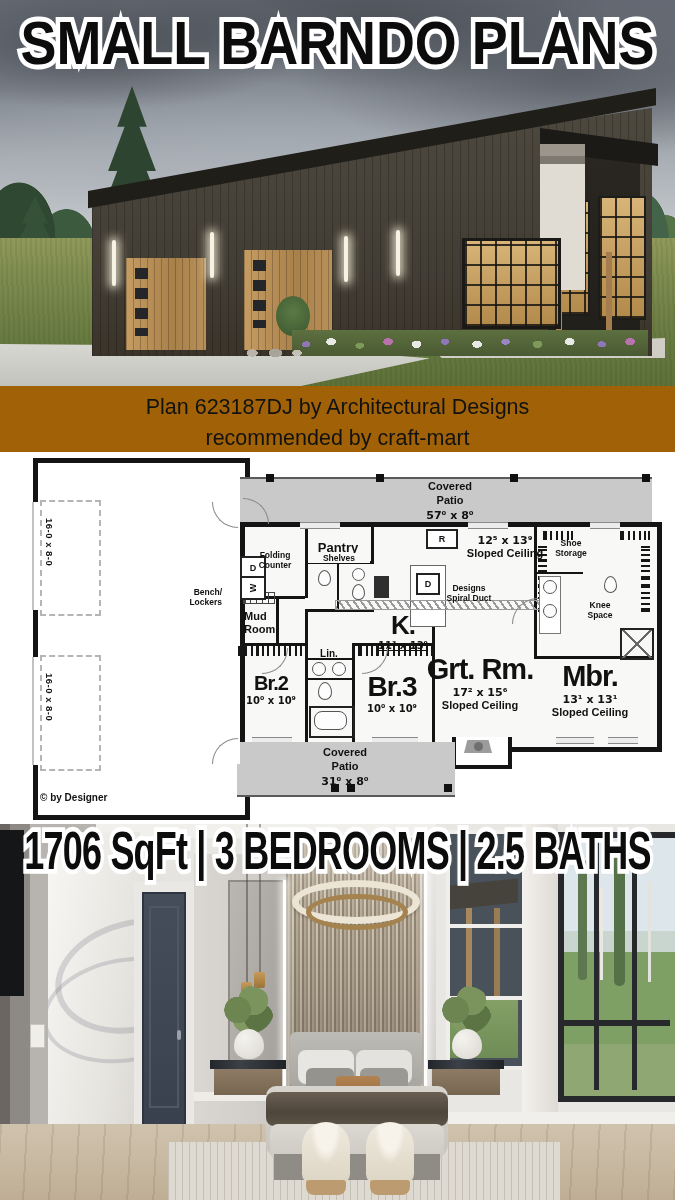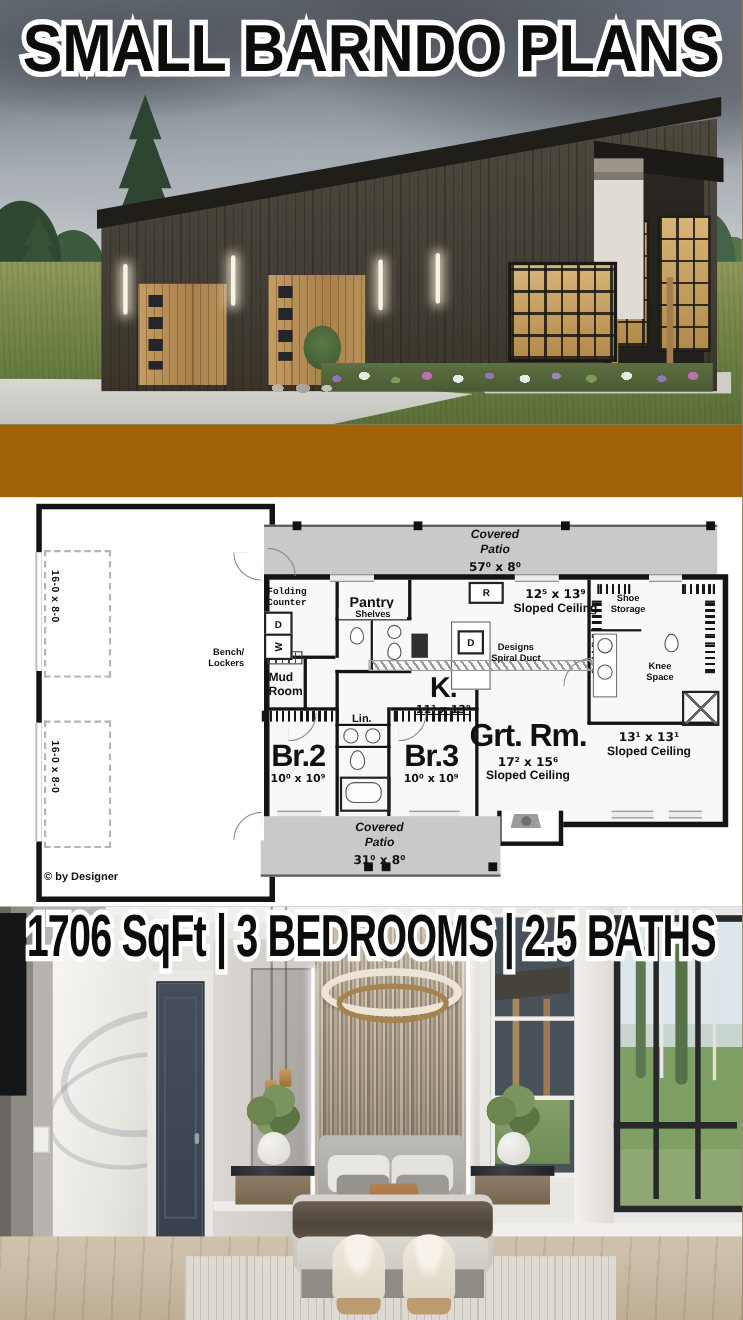--- a/index.html
+++ b/index.html
@@ -104,21 +104,21 @@
   .vlab{position:absolute;writing-mode:vertical-rl;font-weight:bold;font-size:9.5px;letter-spacing:.5px;}
   #fp-gd-lab1{left:44px;top:66px;}
   #fp-gd-lab2{left:44px;top:221px;}
   #fp-gar-label{left:70px;top:138px;width:134px;}
   #fp-gar-label .fp-name{font-size:36px;}
   #fp-copyright{position:absolute;left:40px;top:340px;font-weight:bold;font-size:10px;}
   #fp-bench-lab{left:158px;top:135px;width:64px;text-align:right;}
   #fp-patio-top{position:absolute;left:240px;top:25px;width:412px;height:50px;background:#c9c9c9;border-top:2px solid #5a5a5a;}
   #fp-pt-post1{left:266px;top:22px;}#fp-pt-post2{left:376px;top:22px;}#fp-pt-post3{left:510px;top:22px;}#fp-pt-post4{left:642px;top:22px;}
   .patio-lab{position:absolute;text-align:center;font-weight:bold;font-size:11px;line-height:1.25;}
-  .patio-lab .plines{white-space:pre-line;font-style:italic;}
+  .patio-lab .plines{white-space:pre-line;}
   .patio-lab .fp-dims{font-size:11px;margin-top:1px;}
   #fp-patio-top-label{left:388px;top:28px;width:124px;}
   #fp-house{position:absolute;left:240px;top:70px;width:412px;height:220px;border:5px solid #141414;background:#f8f8f6;}
   #fp-w1{left:305px;top:75px;width:3px;height:71px;}
   #fp-w2{left:371px;top:75px;width:3px;height:36px;}
   #fp-w3{left:305px;top:109px;width:69px;height:3px;}
   #fp-w4{left:240px;top:144px;width:65px;height:3px;}
   #fp-w5{left:276px;top:147px;width:3px;height:47px;}
   #fp-w6{left:337px;top:112px;width:2px;height:47px;}
   #fp-w7{left:305px;top:157px;width:69px;height:3px;}
@@ -142,33 +142,33 @@
   #fp-h8{left:641px;top:132px;width:9px;height:24px;}
   #fp-bench{position:absolute;left:243px;top:140px;width:30px;height:10px;border:1.5px solid #444;background:repeating-linear-gradient(90deg,#444 0 1.5px,transparent 1.5px 6px);}
   #fp-dryer{left:240px;top:104px;width:22px;height:20px;}
   #fp-washer{left:240px;top:124px;width:22px;height:20px;}
   #fp-washer span{transform:rotate(-90deg);display:block;}
   #fp-fridge{left:426px;top:77px;width:28px;height:16px;}
   #fp-island{position:absolute;left:410px;top:113px;width:34px;height:60px;border:1.5px solid #666;background:#fff;}
   #fp-dw{left:416px;top:121px;width:20px;height:18px;}
   #fp-range{position:absolute;left:374px;top:124px;width:15px;height:22px;background:#2f2f2f;}
   #fp-duct{position:absolute;left:335px;top:148px;width:210px;height:8px;border:1px solid #999;background:repeating-linear-gradient(55deg,#9a9a9a 0 2px,transparent 2px 6px);}
-  #fp-folding{left:243px;top:81px;width:64px;text-align:left;font-family:Liberation Mono, monospace;}
+  #fp-folding{left:243px;top:98px;width:64px;text-align:center;}
   #fp-pantry-label{position:absolute;left:305px;top:88px;width:66px;font-weight:bold;font-size:13px;text-align:center;}
   #fp-shelves{left:308px;top:101px;width:62px;text-align:center;background:#f8f8f6;}
   #fp-mud{left:244px;top:158px;width:44px;font-size:11px;}
   #fp-lin{position:absolute;left:309px;top:196px;width:40px;font-weight:bold;font-size:10px;text-align:center;}
   #fp-spiral{left:440px;top:131px;width:58px;text-align:center;}
   #fp-shoe{left:549px;top:86px;width:44px;text-align:center;}
   #fp-knee{left:578px;top:148px;width:44px;text-align:center;}
   #fp-din{left:450px;top:80px;width:110px;}   #fp-din .fp-name{font-size:30px;}
   #fp-k{left:372px;top:160px;width:62px;}     #fp-k .fp-name{font-size:26px;} #fp-k .fp-dims{font-size:10px;text-decoration:underline;}
   #fp-grt{left:420px;top:203px;width:120px;}  #fp-grt .fp-name{font-size:29px;}
   #fp-mbr{left:532px;top:210px;width:116px;}  #fp-mbr .fp-name{font-size:29px;}
-  #fp-br2{left:236px;top:221px;width:70px;}   #fp-br2 .fp-name{font-size:28px;} #fp-br2 .fp-dims{font-size:10px;}
+  #fp-br2{left:236px;top:221px;width:70px;}   #fp-br2 .fp-name{font-size:20px;} #fp-br2 .fp-dims{font-size:10px;}
   #fp-br3{left:350px;top:221px;width:84px;}   #fp-br3 .fp-name{font-size:28px;} #fp-br3 .fp-dims{font-size:10px;}
   #fp-sink1{left:312px;top:210px;width:12px;height:12px;}
   #fp-sink2{left:332px;top:210px;width:12px;height:12px;}
   #fp-toilet1{left:318px;top:230px;width:12px;height:16px;border-radius:50% 50% 50% 50%/60% 60% 40% 40%;}
   #fp-tub{position:absolute;left:309px;top:254px;width:42px;height:28px;border:2px solid #222;}
   #fp-tub-in{left:314px;top:259px;width:31px;height:17px;border-radius:8px;}
   #fp-toilet2{left:318px;top:118px;width:11px;height:14px;border-radius:50% 50% 50% 50%/60% 60% 40% 40%;}
   #fp-sink3{left:352px;top:116px;width:11px;height:11px;}
   #fp-toilet3{left:352px;top:132px;width:11px;height:14px;border-radius:50% 50% 50% 50%/60% 60% 40% 40%;}
   #fp-van{position:absolute;left:539px;top:124px;width:20px;height:56px;border:1px solid #777;background:#fff;}
@@ -310,20 +310,24 @@
     <div class="abs" id="shrub"></div>
     <div class="abs" id="bed-flowers"></div>
     <div class="abs" id="rocks"></div>
   </div>
 
   <div class="abs stack" id="title-wrap">
     <span class="stroke">SMALL BARNDO PLANS</span>
     <span class="fill">SMALL BARNDO PLANS</span>
   </div>
 
+  <div class="abs" id="caption">
+    <div>Plan 623187DJ by Architectural Designs</div>
+    <div>recommended by craft-mart</div>
+  </div>
 
   <div class="abs" id="plan">
     <div id="fp-garage"></div>
     <div id="fp-gd-dash1"></div>
     <div id="fp-gd-dash2"></div>
     <div id="fp-gd-gap1"></div>
     <div id="fp-gd-gap2"></div>
     <div id="fp-gd-line1"></div>
     <div id="fp-gd-line2"></div>
     <div class="vlab" id="fp-gd-lab1">16-0 x 8-0</div>
@@ -407,20 +411,21 @@
     <div class="fp-room" id="fp-k">
       <div class="fp-name">K.</div>
       <div class="fp-dims">11³ x 13⁹</div>
     </div>
     <div class="fp-room" id="fp-grt">
       <div class="fp-name">Grt. Rm.</div>
       <div class="fp-dims">17² x 15⁶</div>
       <div class="fp-note">Sloped Ceiling</div>
     </div>
     <div class="fp-room" id="fp-mbr">
+      <div class="fp-name">Mbr.</div>
       <div class="fp-dims">13¹ x 13¹</div>
       <div class="fp-note">Sloped Ceiling</div>
     </div>
     <div class="fp-room" id="fp-br2">
       <div class="fp-name">Br.2</div>
       <div class="fp-dims">10⁰ x 10⁹</div>
     </div>
     <div class="fp-room" id="fp-br3">
       <div class="fp-name">Br.3</div>
       <div class="fp-dims">10⁰ x 10⁹</div>

